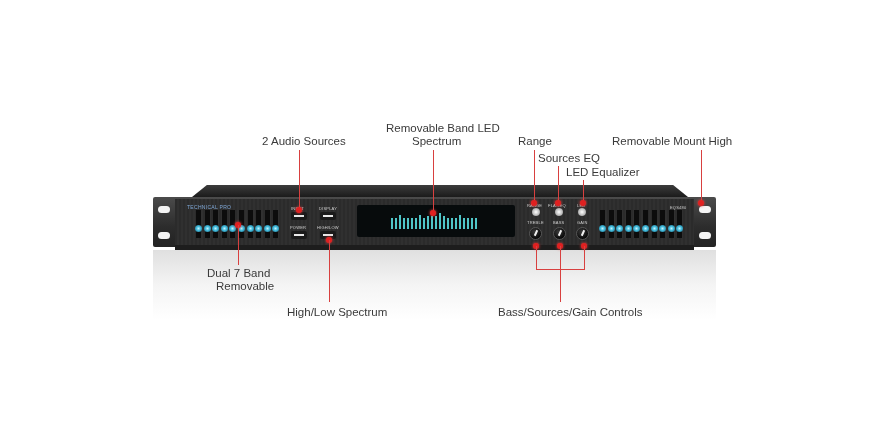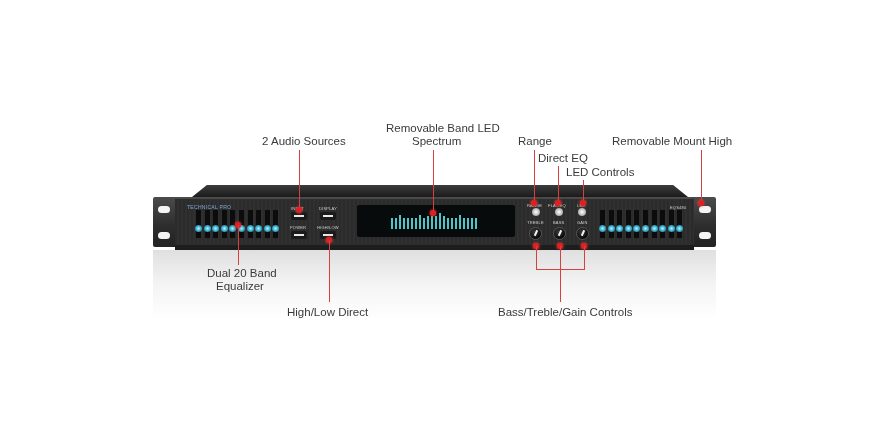--- a/index.html
+++ b/index.html
@@ -156,41 +156,41 @@
 
 <div class="label" style="left:386px;top:121px">Removable Band LED</div>
 <div class="label" style="left:412px;top:134px">Spectrum</div>
 <div class="vline" style="left:433px;top:150px;height:62px"></div>
 <div class="dot" style="left:430px;top:210px"></div>
 
 <div class="label" style="left:518px;top:134px">Range</div>
 <div class="vline" style="left:534px;top:150px;height:52px"></div>
 <div class="dot" style="left:531px;top:200px"></div>
 
-<div class="label" style="left:538px;top:151px">Direct EQ</div>
+<div class="label" style="left:538px;top:151px">Sources EQ</div>
 <div class="vline" style="left:558px;top:166px;height:36px"></div>
 <div class="dot" style="left:555px;top:200px"></div>
 
-<div class="label" style="left:566px;top:165px">LED Controls</div>
+<div class="label" style="left:566px;top:165px">LED Equalizer</div>
 <div class="vline" style="left:583px;top:180px;height:22px"></div>
 <div class="dot" style="left:580px;top:200px"></div>
 
 <div class="label" style="left:612px;top:134px">Removable Mount High</div>
 <div class="vline" style="left:701px;top:150px;height:52px"></div>
 <div class="dot" style="left:698px;top:200px"></div>
 
 <div class="dot" style="left:235px;top:222px"></div>
 <div class="vline" style="left:238px;top:225px;height:40px"></div>
-<div class="label" style="left:207px;top:266px">Dual 20 Band</div>
-<div class="label" style="left:216px;top:279px">Equalizer</div>
+<div class="label" style="left:207px;top:266px">Dual 7 Band</div>
+<div class="label" style="left:216px;top:279px">Removable</div>
 
 <div class="dot" style="left:326px;top:237px"></div>
 <div class="vline" style="left:329px;top:240px;height:62px"></div>
-<div class="label" style="left:287px;top:305px">High/Low Direct</div>
+<div class="label" style="left:287px;top:305px">High/Low Spectrum</div>
 
 <div class="dot" style="left:533px;top:243px"></div>
 <div class="dot" style="left:557px;top:243px"></div>
 <div class="dot" style="left:581px;top:243px"></div>
 <div class="vline" style="left:536px;top:246px;height:23px"></div>
 <div class="vline" style="left:560px;top:246px;height:56px"></div>
 <div class="vline" style="left:584px;top:246px;height:23px"></div>
 <div class="hline" style="left:536px;top:269px;width:49px"></div>
-<div class="label" style="left:498px;top:305px">Bass/Treble/Gain Controls</div>
+<div class="label" style="left:498px;top:305px">Bass/Sources/Gain Controls</div>
 
 </body></html>

